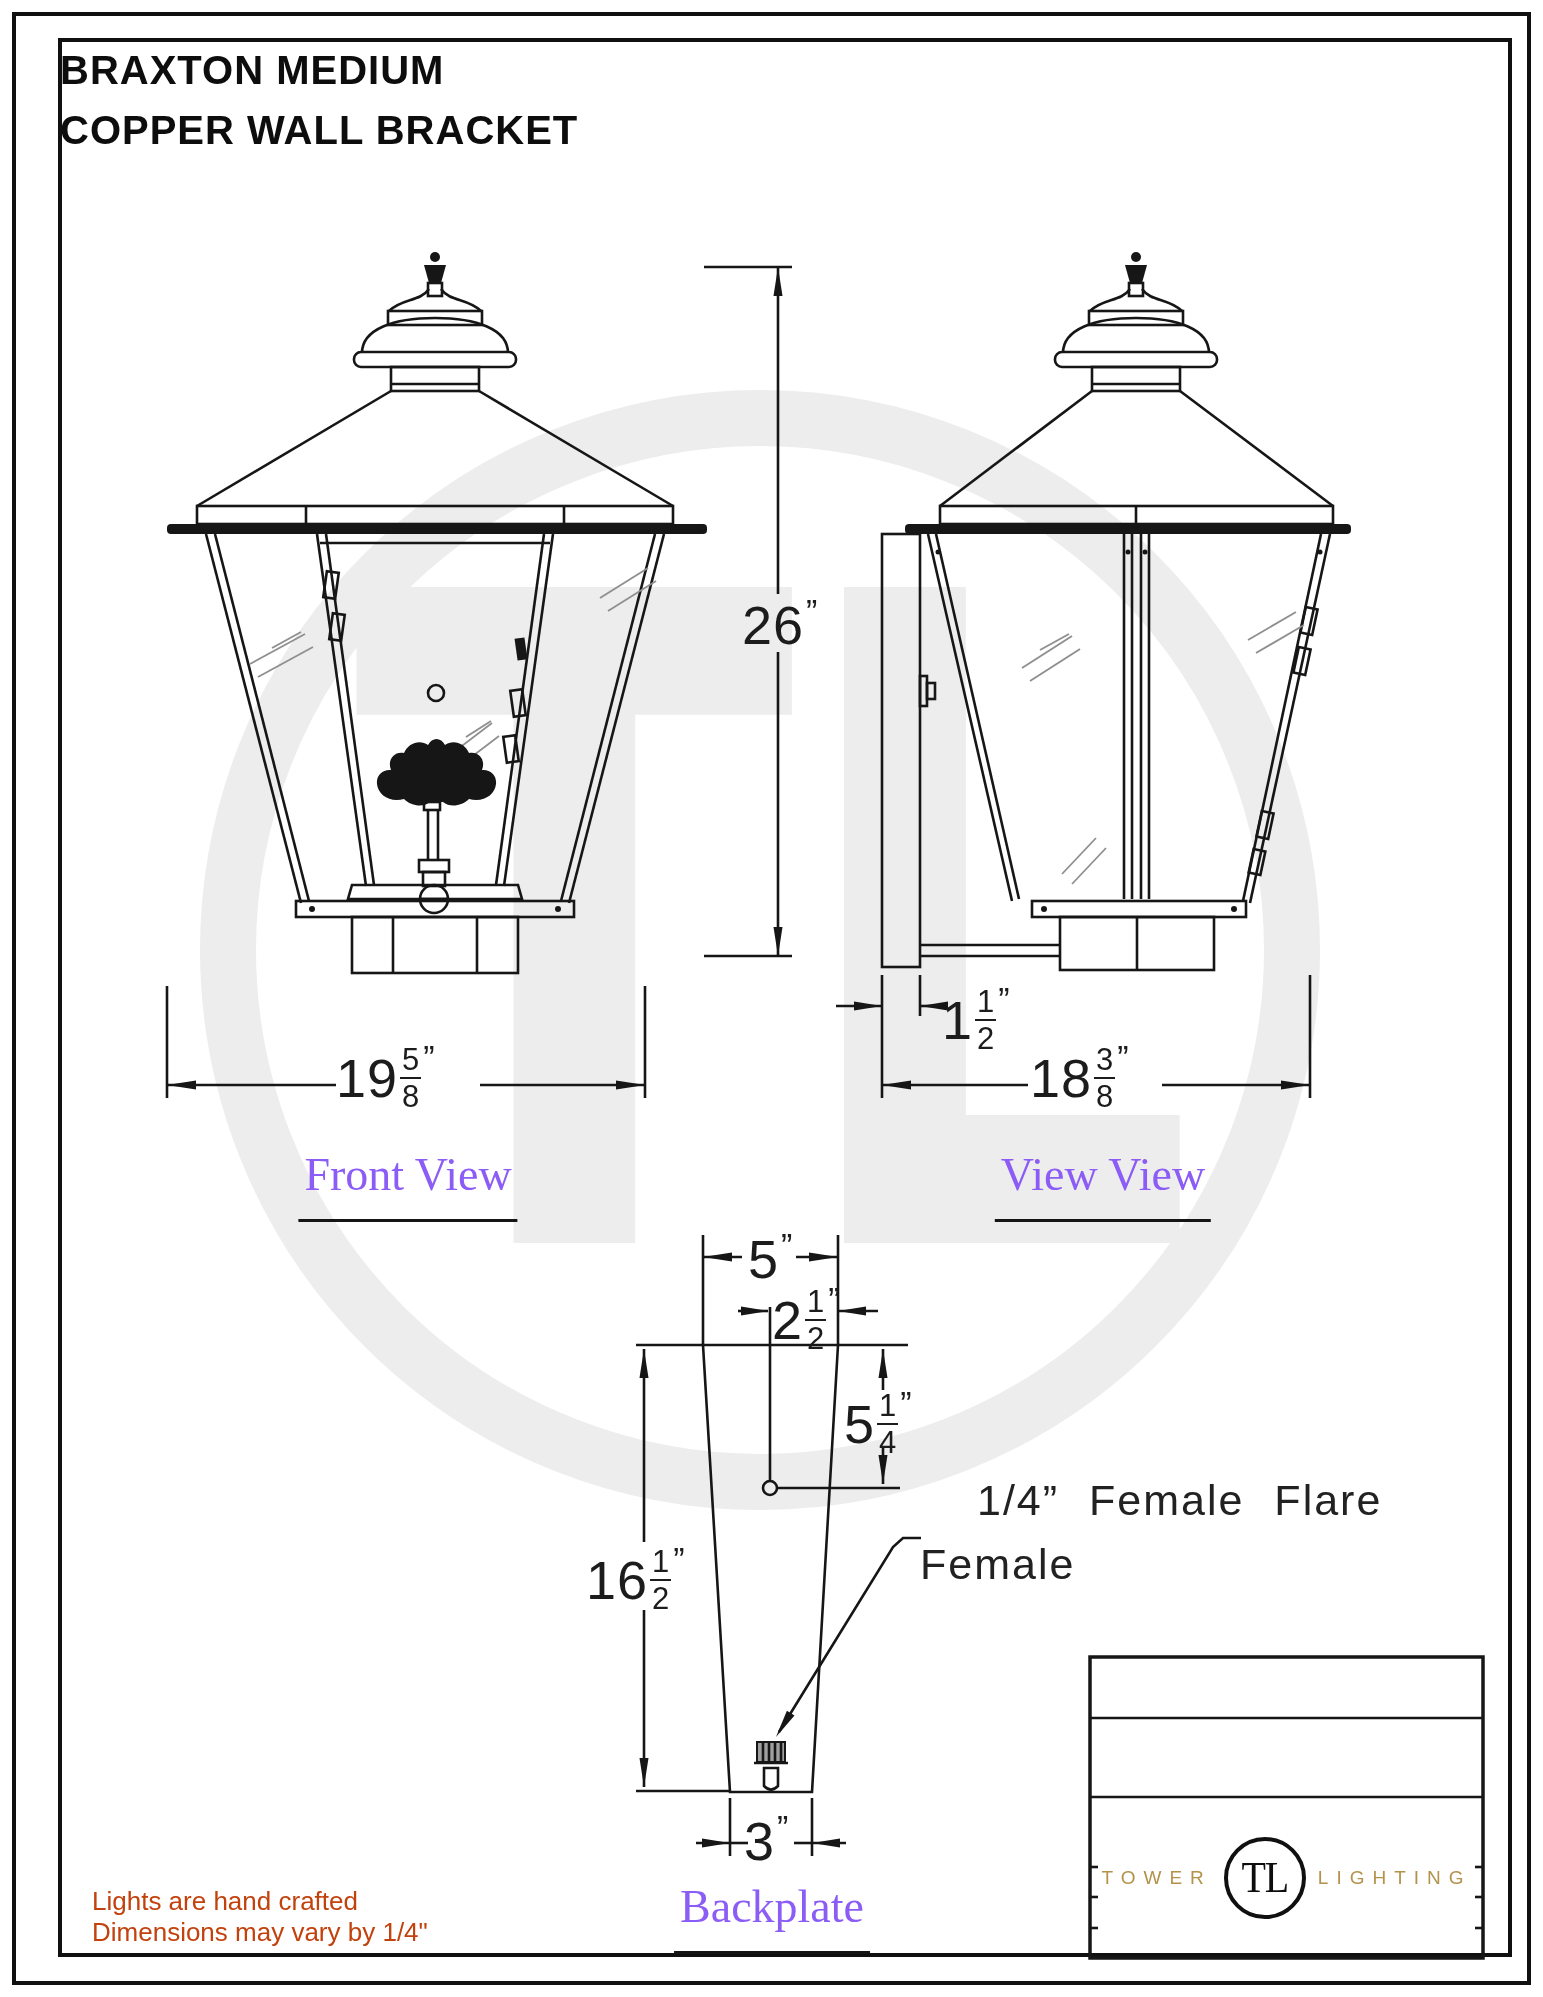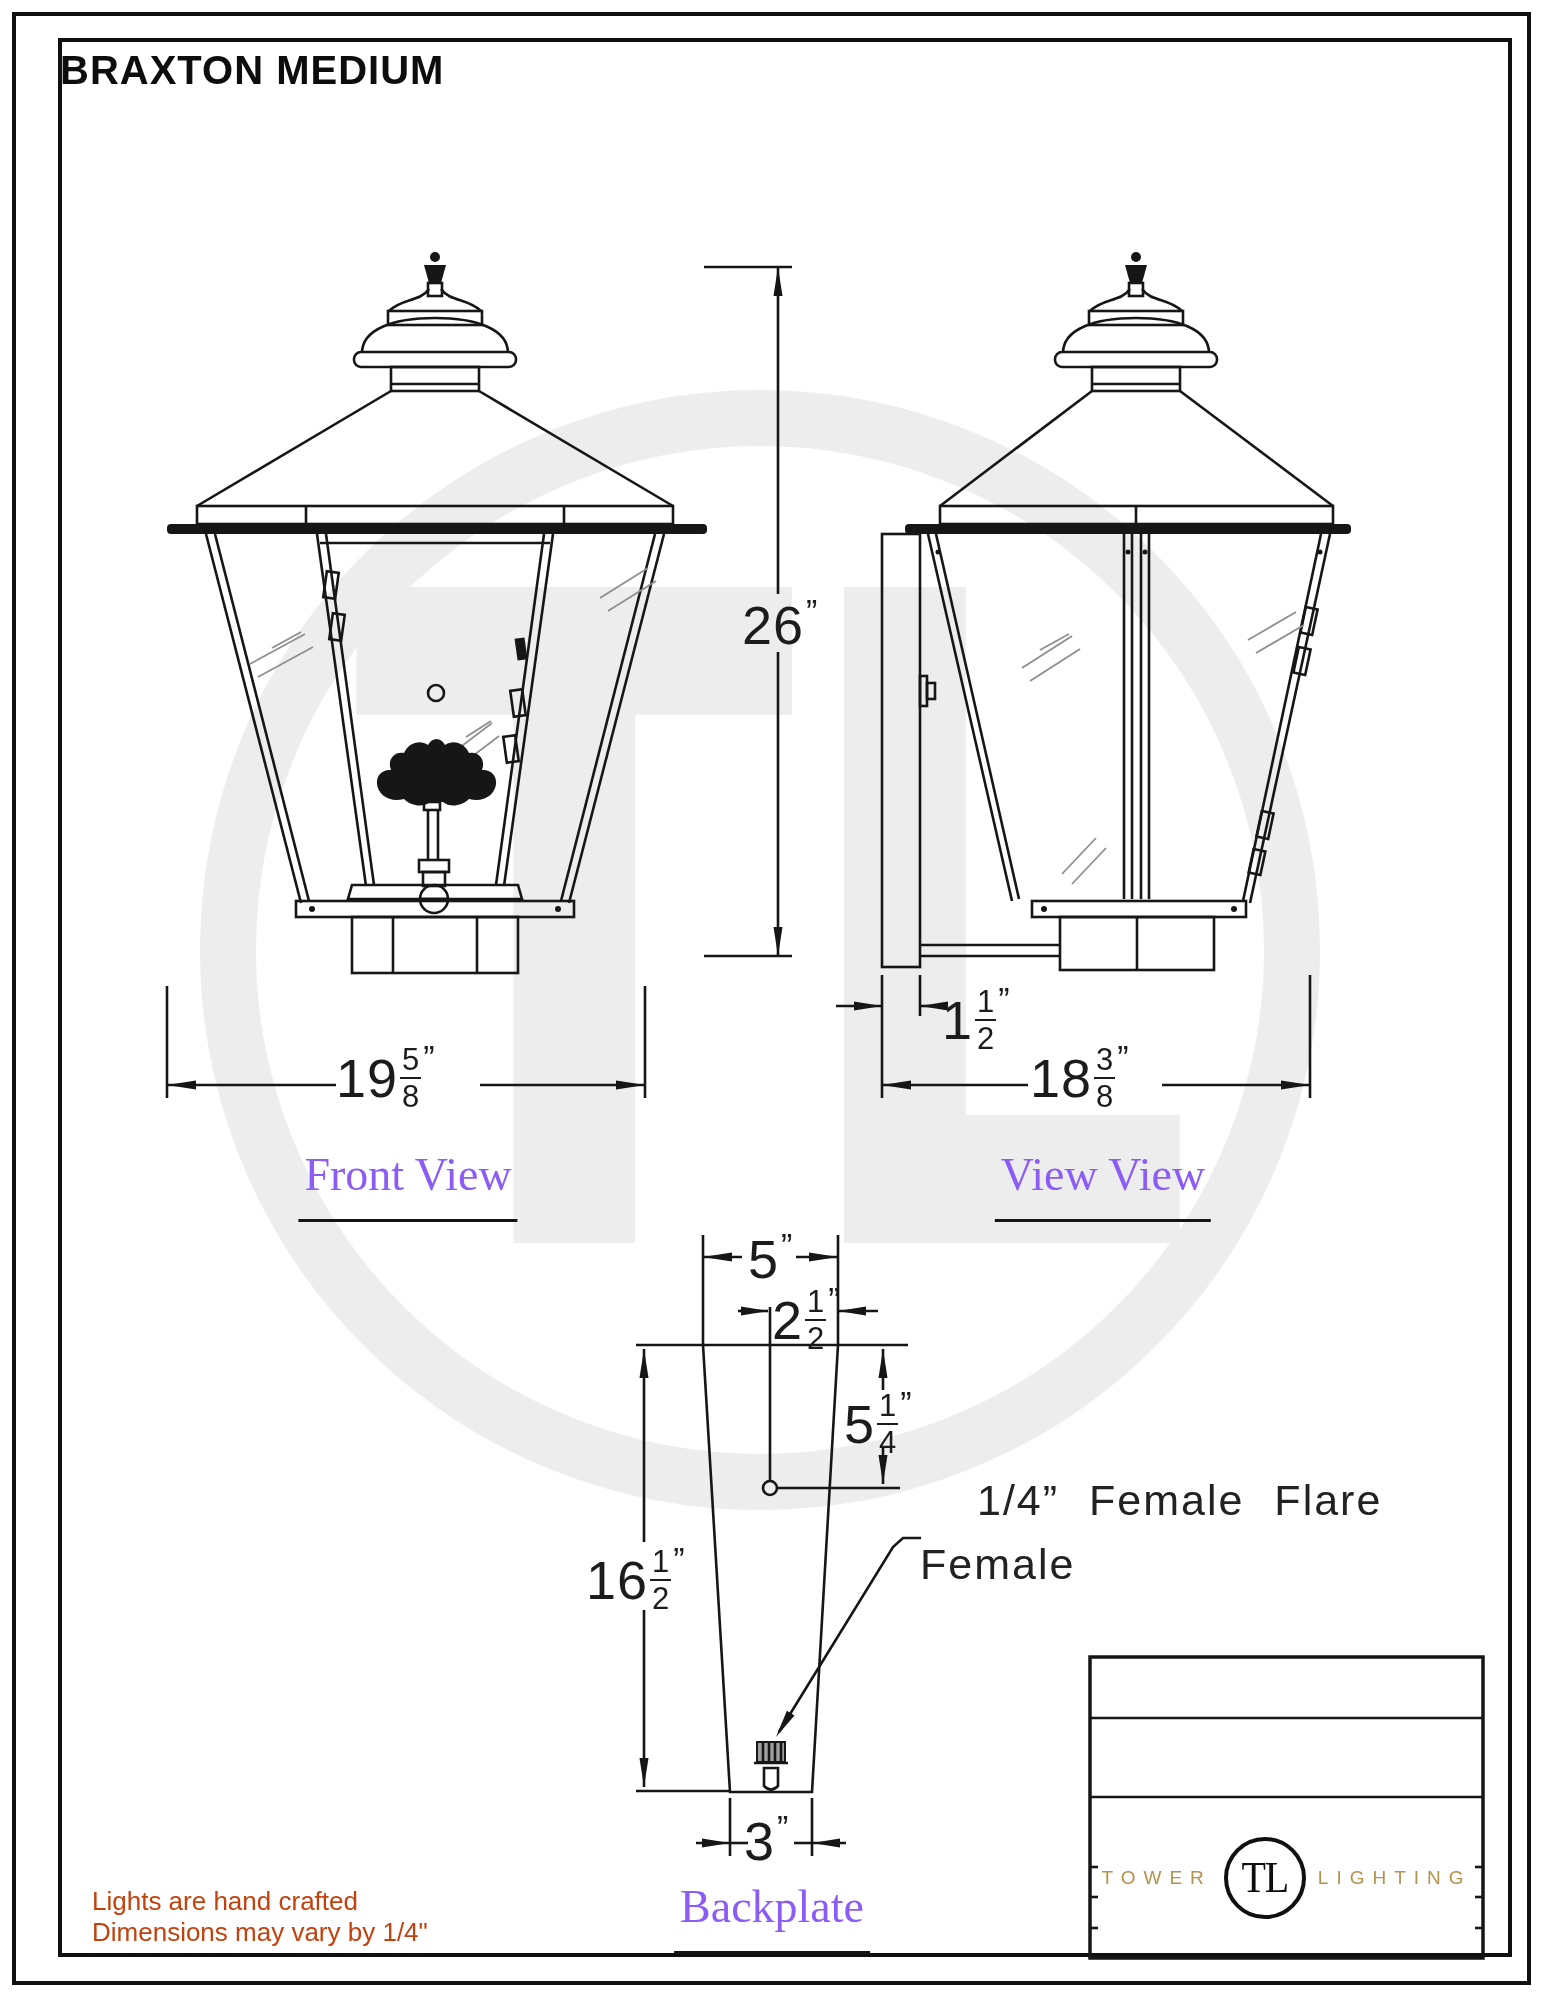--- a/index.html
+++ b/index.html
@@ -284,20 +284,21 @@
       <line x1="1090" y1="1928" x2="1098" y2="1928"></line>
       <line x1="1475" y1="1867" x2="1483" y2="1867"></line>
       <line x1="1475" y1="1897" x2="1483" y2="1897"></line>
       <line x1="1475" y1="1928" x2="1483" y2="1928"></line>
     </g>
   </g>
 </svg>
 
 <div class="title" style="top:50px;height:120px;">
   <span class="t1">BRAXTON MEDIUM</span>
+  <span class="t2">COPPER WALL BRACKET</span>
 </div>
 
 <div class="dim" style="left:742px;top:598px;">
   <span class="w">26</span>
   <span class="u">”</span>
 </div>
 
 <div class="dim" style="left:336px;top:1044px;">
   <span class="w">19</span>
   <span class="fr">

